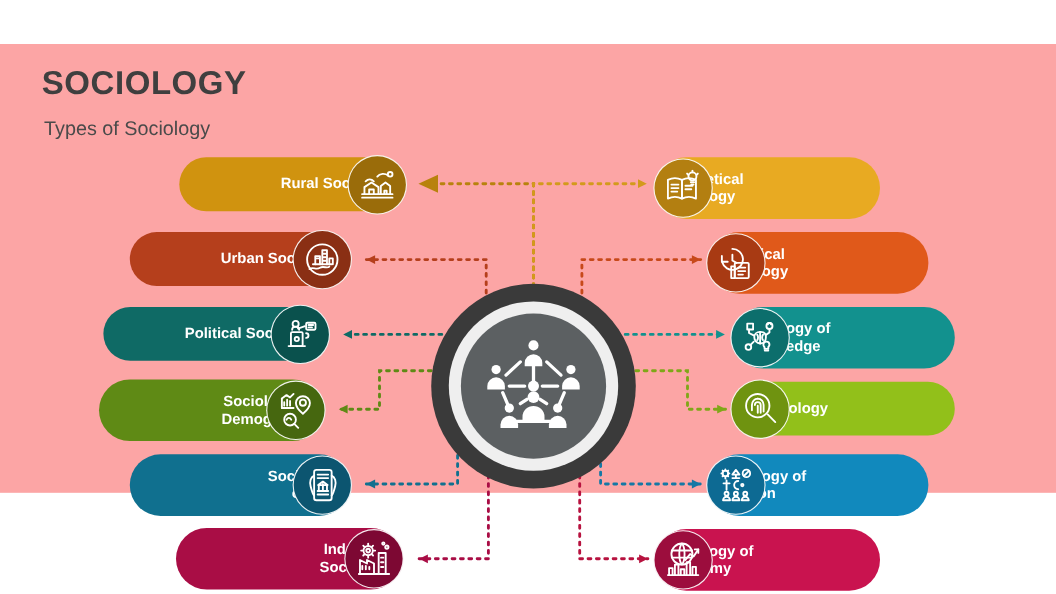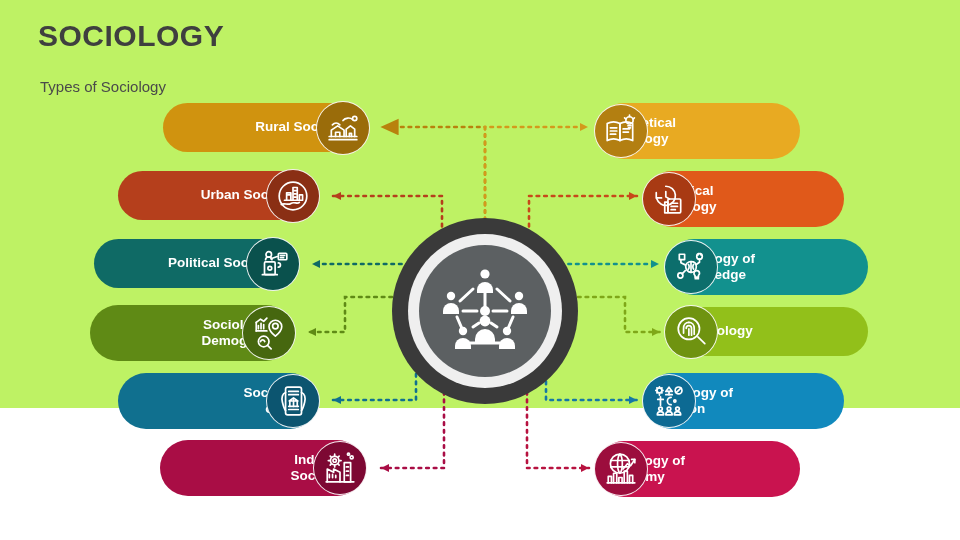--- a/index.html
+++ b/index.html
@@ -2,31 +2,31 @@
 <html><head>
 <meta charset="utf-8">
 <style>
   * { box-sizing: border-box; margin: 0; padding: 0; }
   html, body {
     width: 960px; height: 540px;
     background: #ffffff;
     font-family: "Liberation Sans", sans-serif;
     overflow: hidden;
   }
-  #stage { position: relative; width: 960px; height: 408px; background:#bef264; }
+  #stage { position: relative; width: 960px; height: 408px; background:#fca5a5;margin-top:40px; }
 
   
   #title {
     position: absolute; left: 38px; top: 19px;
     font-size: 30px; font-weight: bold; letter-spacing: .5px;
     color: #3f3f3f;
   }
   #subtitle {
-    position: absolute; left: 40px; top: 78px;
-    font-size: 15px; font-weight: 400; color: #4a4a4a;
+    position: absolute; left: 40px; top: 67px;
+    font-size: 18px; font-weight: 400; color: #4a4a4a;
   }
 
   
   #wires { position: absolute; left: 0; top: 0; width: 960px; height: 540px; }
 
   
   #hub {
     position: absolute; left: 392px; top: 218px;
     width: 186px; height: 186px; border-radius: 50%;
     background: #3a3a3a;

